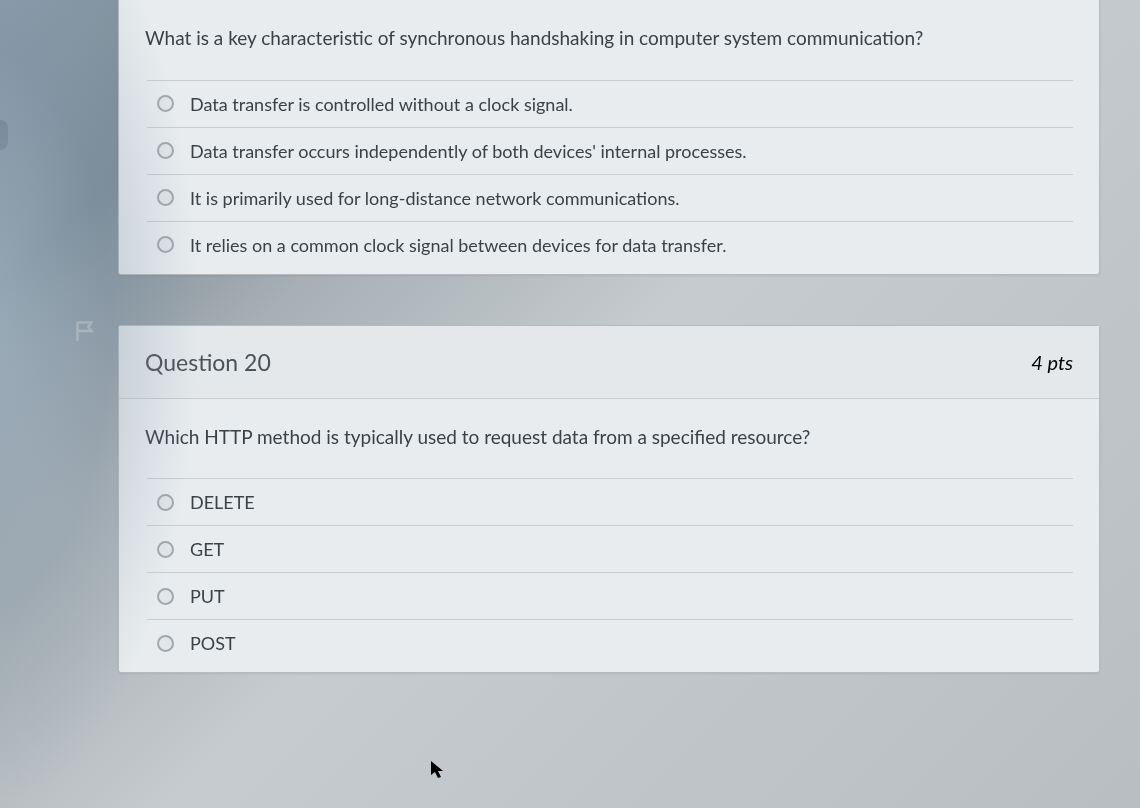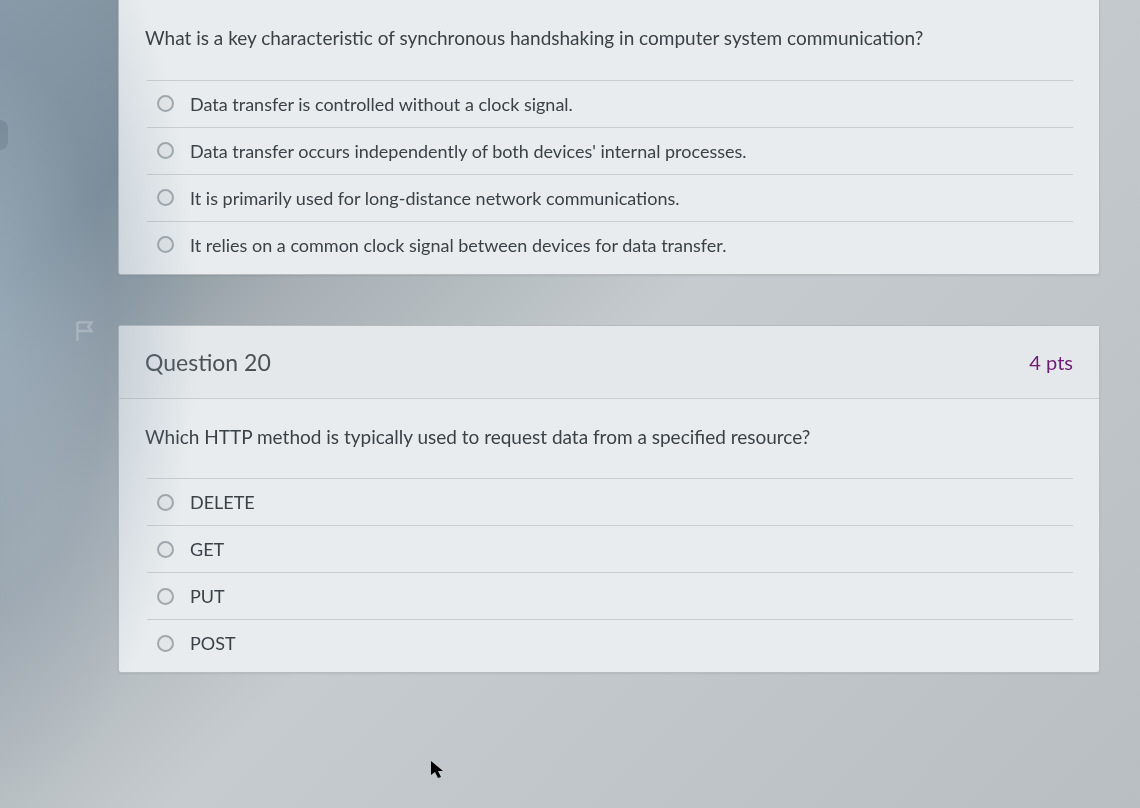--- a/index.html
+++ b/index.html
@@ -49,21 +49,22 @@
       border-bottom: 1px solid #c8cdd0;
       background: #e4e8ea;
     }
     .question-title {
       font-size: 23px;
       font-weight: 400;
       color: #4a5257;
     }
     .question-points {
       font-size: 20px;
-      color: #701a75;
+      color: #000000;
+      font-style: italic;
     }
     .question-body {
       padding: 24px 26px 6px 26px;
     }
     .question-prompt {
       font-size: 19px;
       color: #3a4247;
       margin-bottom: 28px;
       line-height: 1.45;
     }

